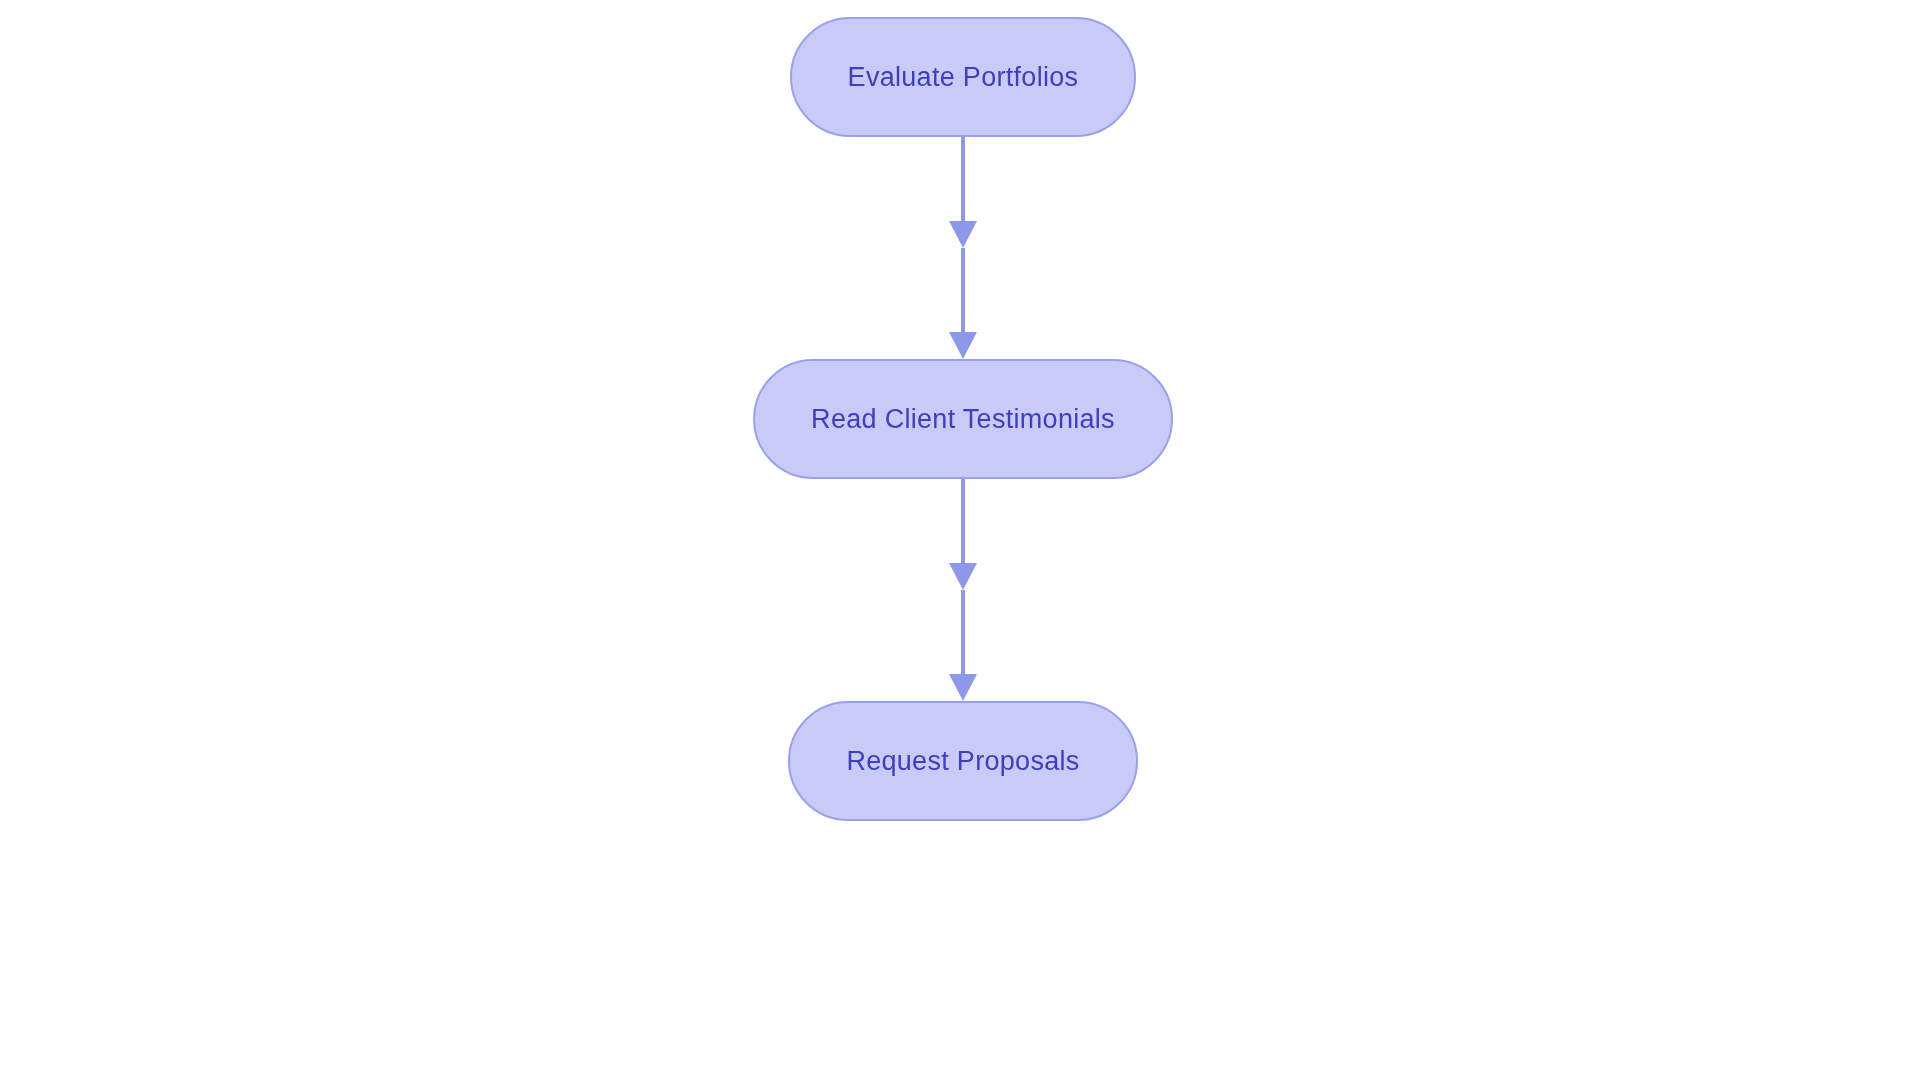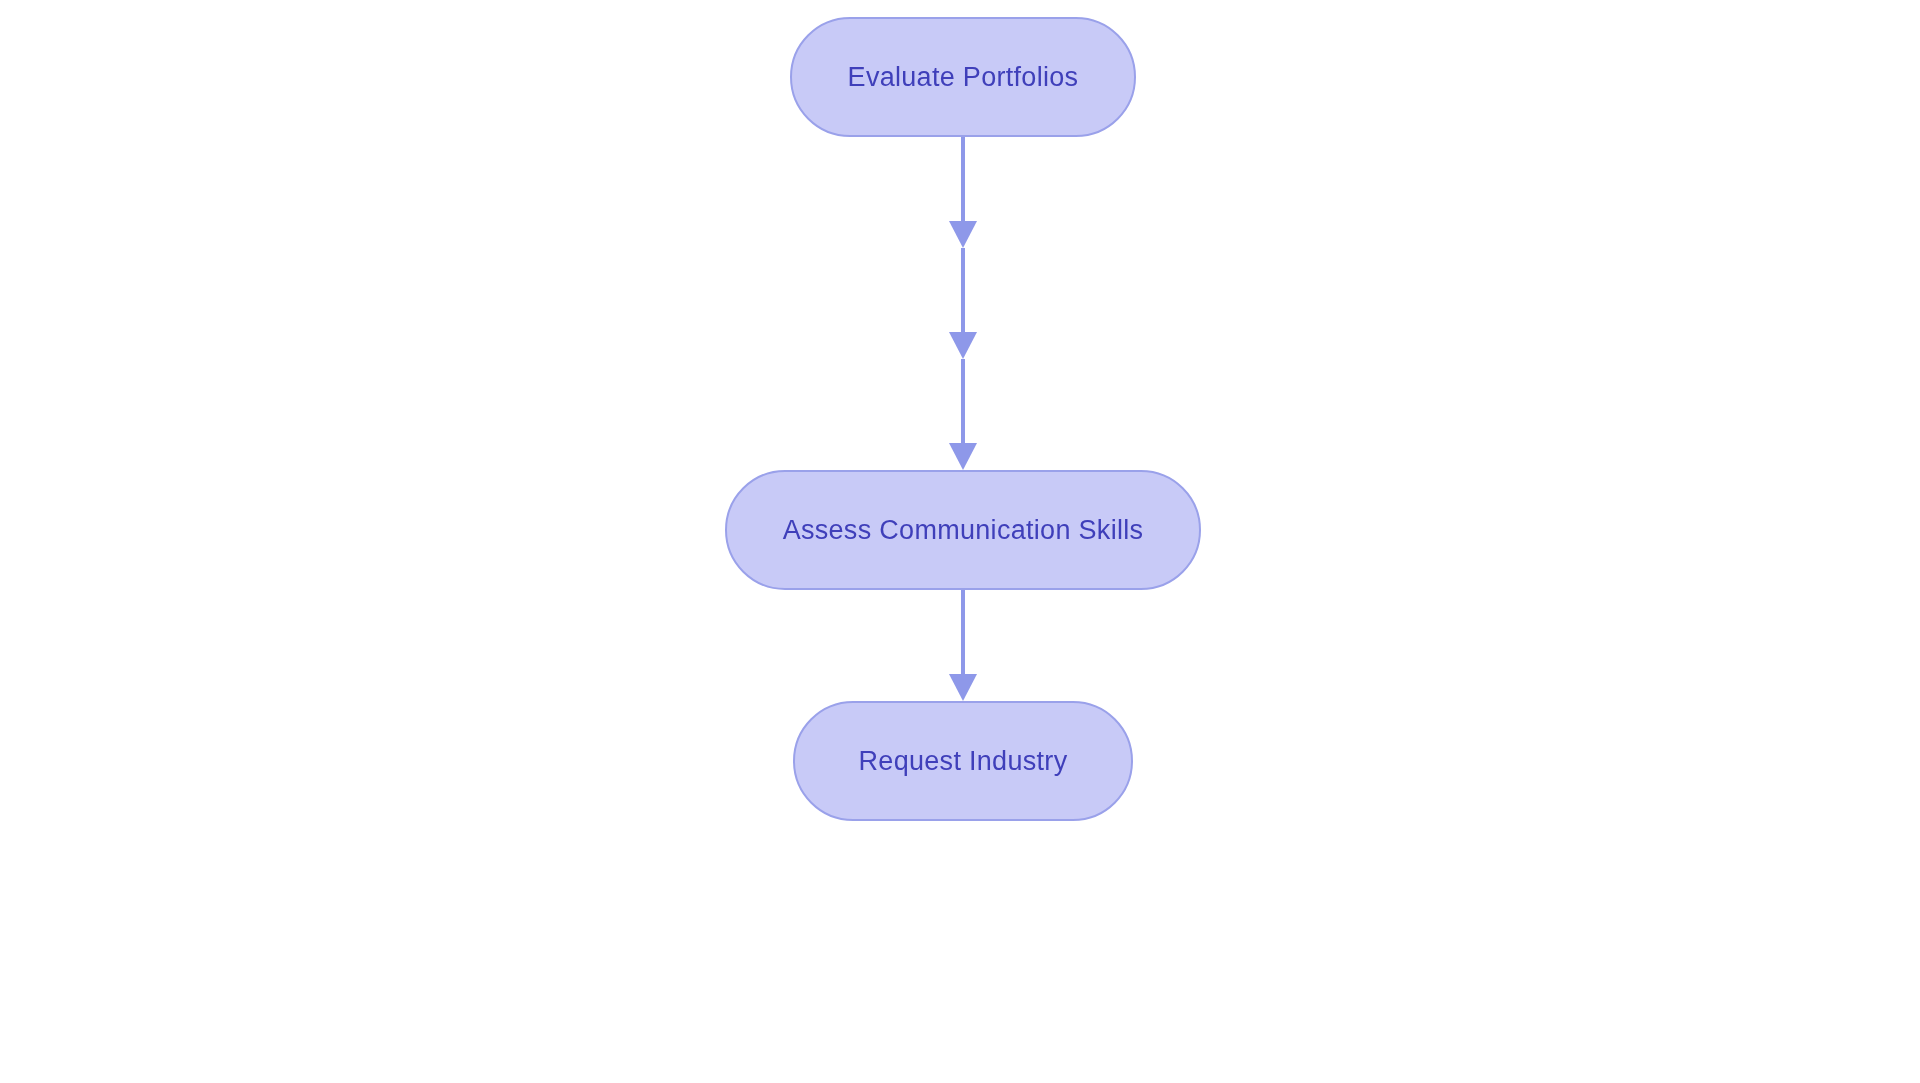--- a/index.html
+++ b/index.html
@@ -88,32 +88,32 @@
     <div class="line"></div>
     <div class="arrowhead"></div>
   </div>
 
 
   <div class="connector">
     <div class="line"></div>
     <div class="arrowhead"></div>
   </div>
 
+  <div class="flow-node">
+    <span class="node-label">Read Client Testimonials</span>
+  </div>
+
+  <div class="connector">
+    <div class="line"></div>
+    <div class="arrowhead"></div>
+  </div>
+
 
   <div class="connector">
     <div class="line"></div>
     <div class="arrowhead"></div>
   </div>
 
   <div class="flow-node">
-    <span class="node-label">Assess Communication Skills</span>
-  </div>
-
-  <div class="connector">
-    <div class="line"></div>
-    <div class="arrowhead"></div>
-  </div>
-
-  <div class="flow-node">
-    <span class="node-label">Request Industry</span>
+    <span class="node-label">Request Proposals</span>
   </div>
 
 </div>
 
 </body></html>

